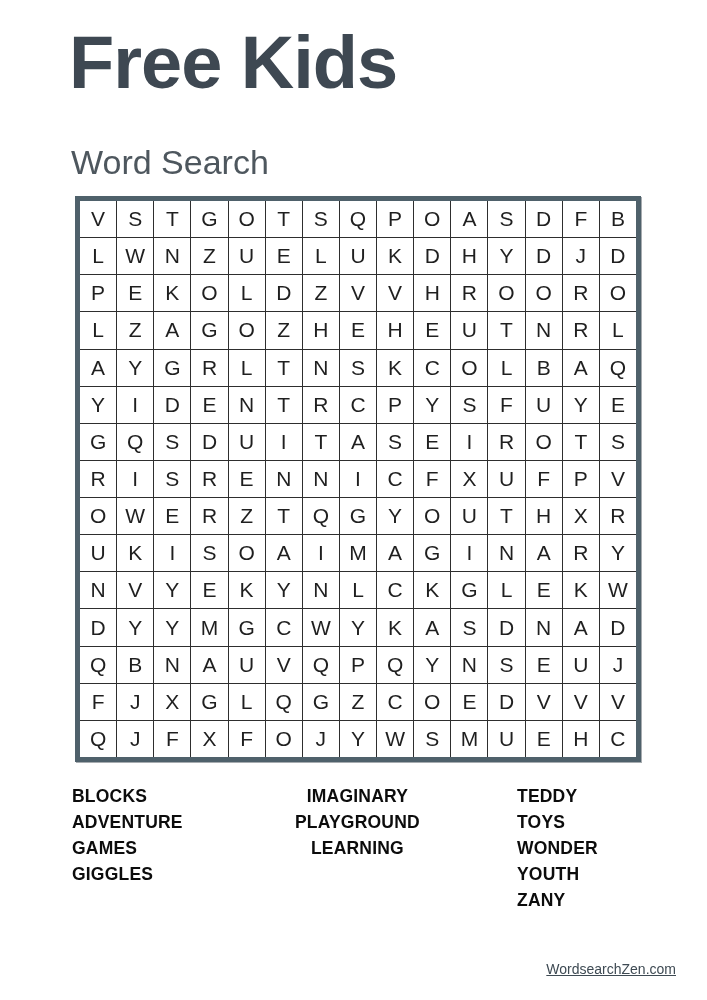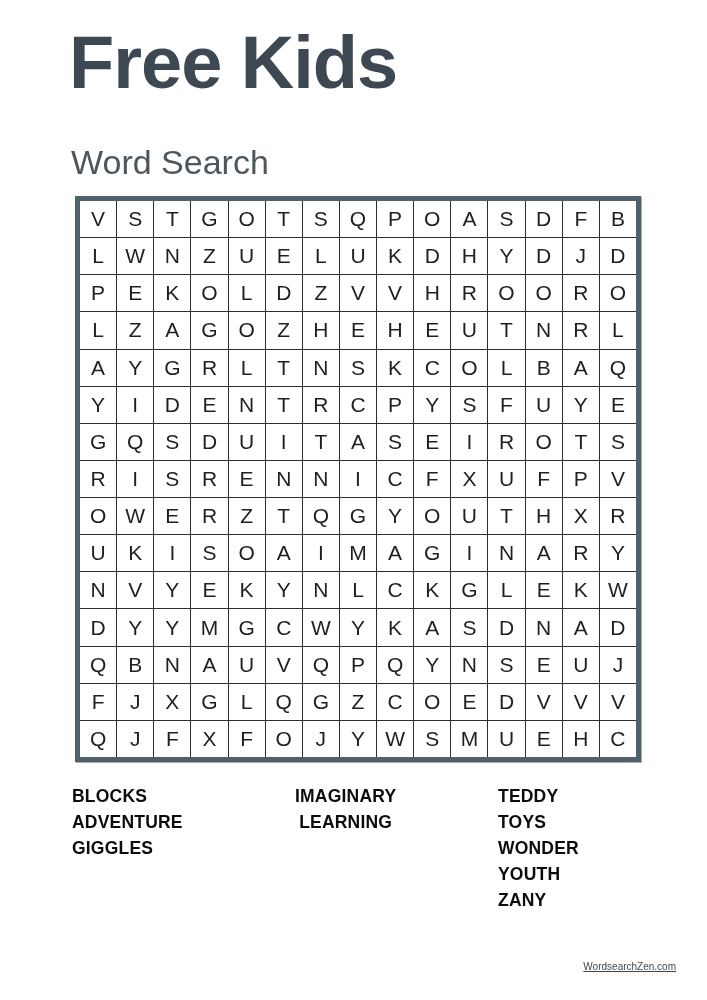--- a/index.html
+++ b/index.html
@@ -47,25 +47,25 @@
   .words{
     position:absolute;top:783px;
     display:flex;flex-direction:column;
   }
   .words .word{
     font-size:17.5px;font-weight:700;color:var(--word);
     line-height:26px;letter-spacing:.2px;
   }
   .words-col1{left:72px;}
   .words-col2{left:295px;align-items:center;}
-  .words-col3{left:498px;}
+  .words-col3{left:517px;}
 
   .footer-link{
     position:absolute;right:31px;top:961px;
-    font-size:10px;color:var(--footer);
+    font-size:14px;color:var(--footer);
     text-decoration:underline;cursor:pointer;
   }
 </style>
 </head>
 <body>
 
 <div class="page">
 
   <div class="title-main">Free Kids</div>
   <div class="title-sub">Word Search</div>
@@ -294,24 +294,26 @@
       <div class="cell">M</div>
       <div class="cell">U</div>
       <div class="cell">E</div>
       <div class="cell">H</div>
       <div class="cell">C</div>
     </div>
 
   <div class="words words-col1">
       <div class="word">BLOCKS</div>
       <div class="word">ADVENTURE</div>
+      <div class="word">GAMES</div>
       <div class="word">GIGGLES</div>
     </div>
   <div class="words words-col2">
       <div class="word">IMAGINARY</div>
+      <div class="word">PLAYGROUND</div>
       <div class="word">LEARNING</div>
     </div>
   <div class="words words-col3">
       <div class="word">TEDDY</div>
       <div class="word">TOYS</div>
       <div class="word">WONDER</div>
       <div class="word">YOUTH</div>
       <div class="word">ZANY</div>
     </div>
 

